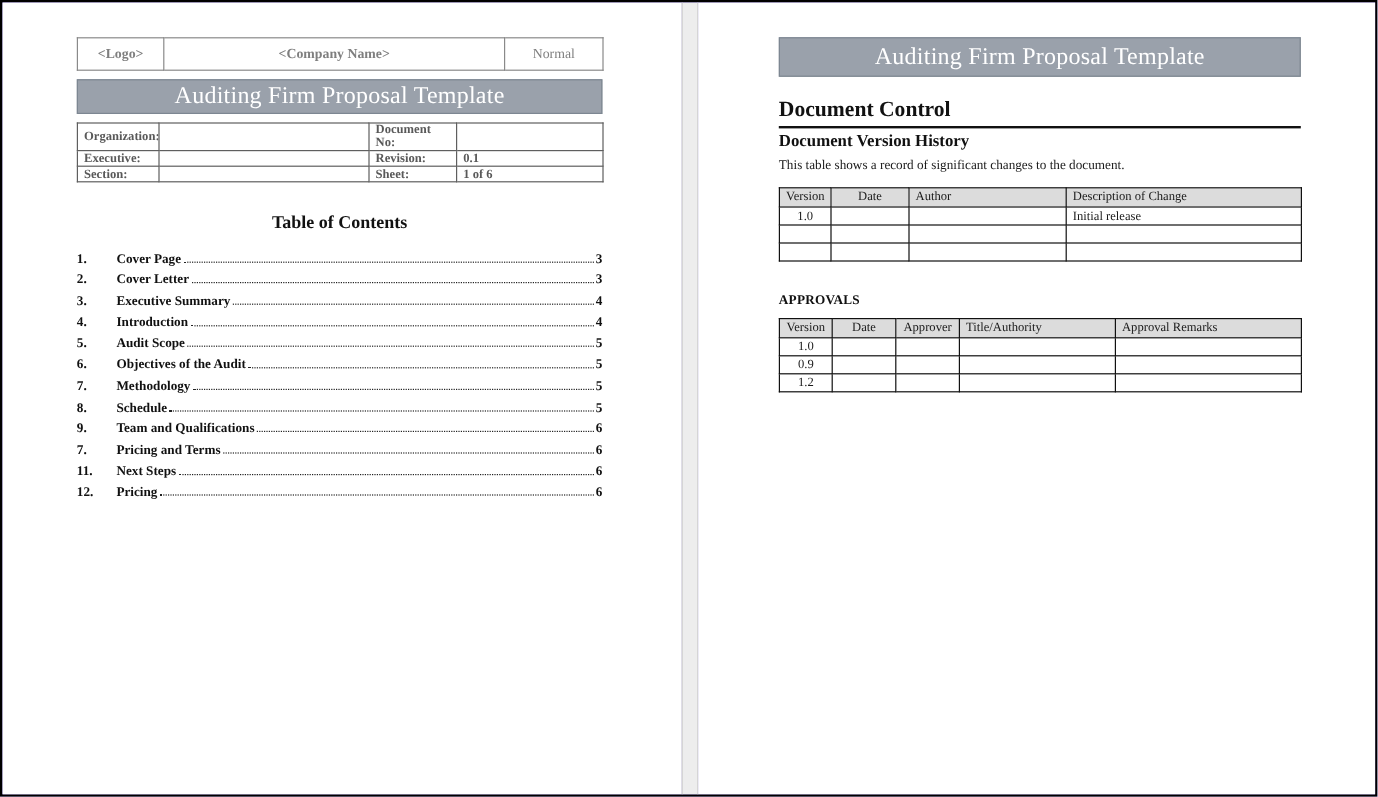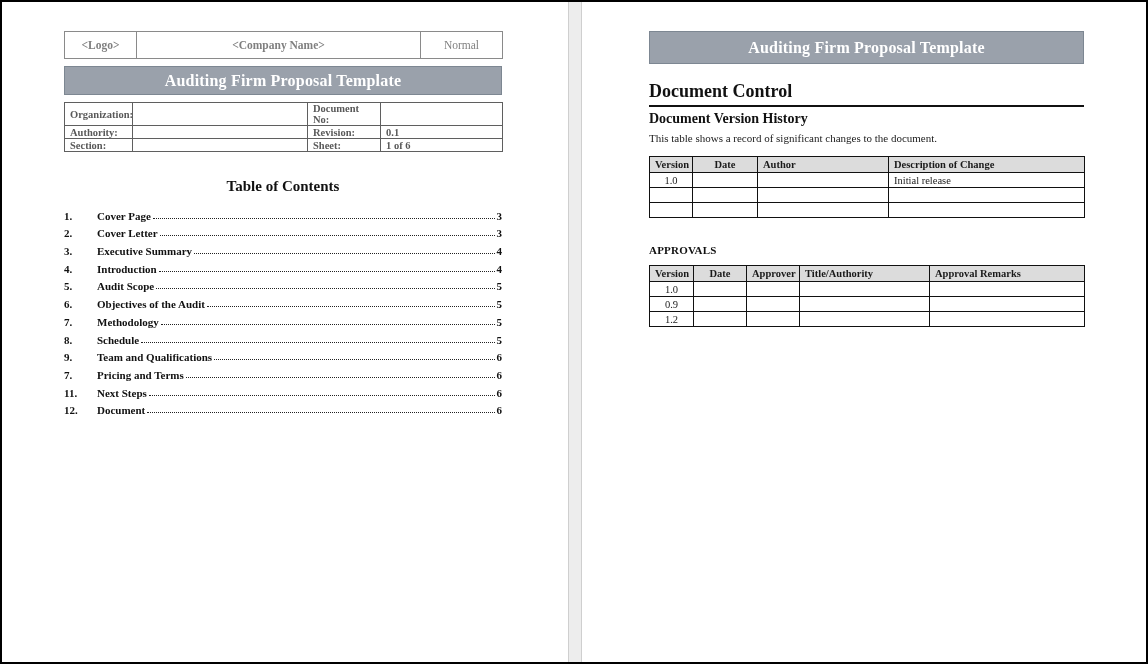--- a/index.html
+++ b/index.html
@@ -23,21 +23,21 @@
   .hdr-table { margin-top:29px; width:438px; border-collapse:collapse; table-layout:fixed; }
   .hdr-table td {
     border:1px solid #8a8a8a; height:27px; text-align:center;
     font-size:11.5px; font-weight:bold; color:#7f7f7f; overflow:hidden;
   }
   .hdr-table td.status-cell { font-weight:normal; color:#808080; }
 
   .banner {
     margin-top:7px; height:29px; line-height:27px; text-align:center;
     background:#9aa1ab; border:1px solid #7d8792; color:#fff;
-    font-weight:bold; font-size:16px; letter-spacing:0.2px;
+    font-weight:normal; font-size:20px; letter-spacing:0.2px;
   }
   .banner-right { margin-top:29px; height:33px; line-height:31px; }
 
   .info-table { margin-top:7px; width:438px; border-collapse:collapse; table-layout:fixed; }
   .info-table td {
     border:1px solid #5f5f5f; height:13px; font-size:10.5px; padding:0 5px; overflow:hidden;
   }
   .info-table td.lbl, .info-table td.val { font-weight:bold; color:#595959; }
 
   .toc-title { margin-top:26px; text-align:center; font-size:15px; font-weight:bold; color:#111; }
@@ -60,21 +60,21 @@
 
   .doc-table {
     border-collapse:collapse; width:435px; table-layout:fixed;
     font-size:10.5px; border:1.5px solid #000;
   }
   .vh-table { margin-top:12px; }
   .ap-table { margin-top:9px; }
   .doc-table th, .doc-table td {
     border:1px solid #111; padding:1px 5px; overflow:hidden; white-space:nowrap;
   }
-  .doc-table th { background:#dcdcdc; font-weight:bold; text-align:left; height:16px; }
+  .doc-table th { background:#dcdcdc; font-weight:normal; text-align:left; height:16px; }
   .doc-table td { height:15px; }
   .doc-table .center { text-align:center; }
 </style>
 </head>
 <body>
 
 <div class="canvas">
 
   <div class="page page-left">
     <div class="content-left">
@@ -104,21 +104,21 @@
             <col style="width:122px">
           </colgroup>
         <tbody>
             <tr>
           <td class="lbl">Organization:</td>
           <td class="val"></td>
           <td class="lbl">Document No:</td>
           <td class="val"></td>
         </tr>
         <tr>
-          <td class="lbl">Authority:</td>
+          <td class="lbl">Executive:</td>
           <td class="val"></td>
           <td class="lbl">Revision:</td>
           <td class="val">0.1</td>
         </tr>
         <tr>
           <td class="lbl">Section:</td>
           <td class="val"></td>
           <td class="lbl">Sheet:</td>
           <td class="val">1 of 6</td>
         </tr>
@@ -189,21 +189,21 @@
           <span class="toc-page">6</span>
         </div>
         <div class="toc-row">
           <span class="toc-num">11.</span>
           <span class="toc-text">Next Steps</span>
           <span class="toc-leader"></span>
           <span class="toc-page">6</span>
         </div>
         <div class="toc-row">
           <span class="toc-num">12.</span>
-          <span class="toc-text">Document</span>
+          <span class="toc-text">Pricing</span>
           <span class="toc-leader"></span>
           <span class="toc-page">6</span>
         </div>
       </div>
 
     </div>
   </div>
 
   <div class="gutter"></div>
 

